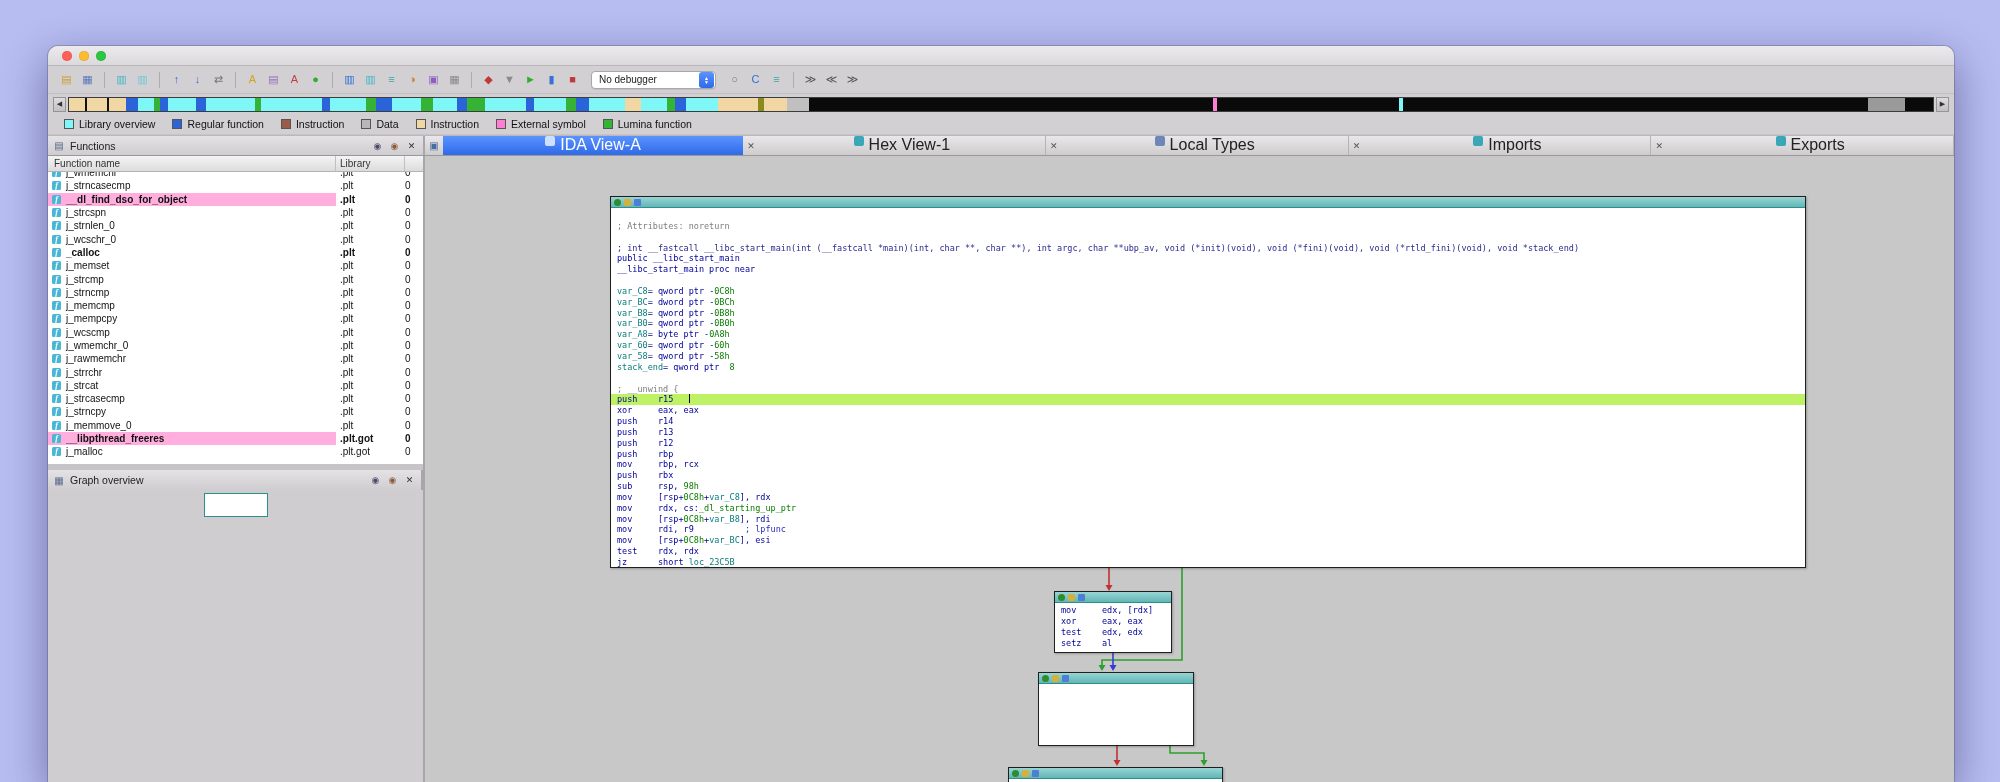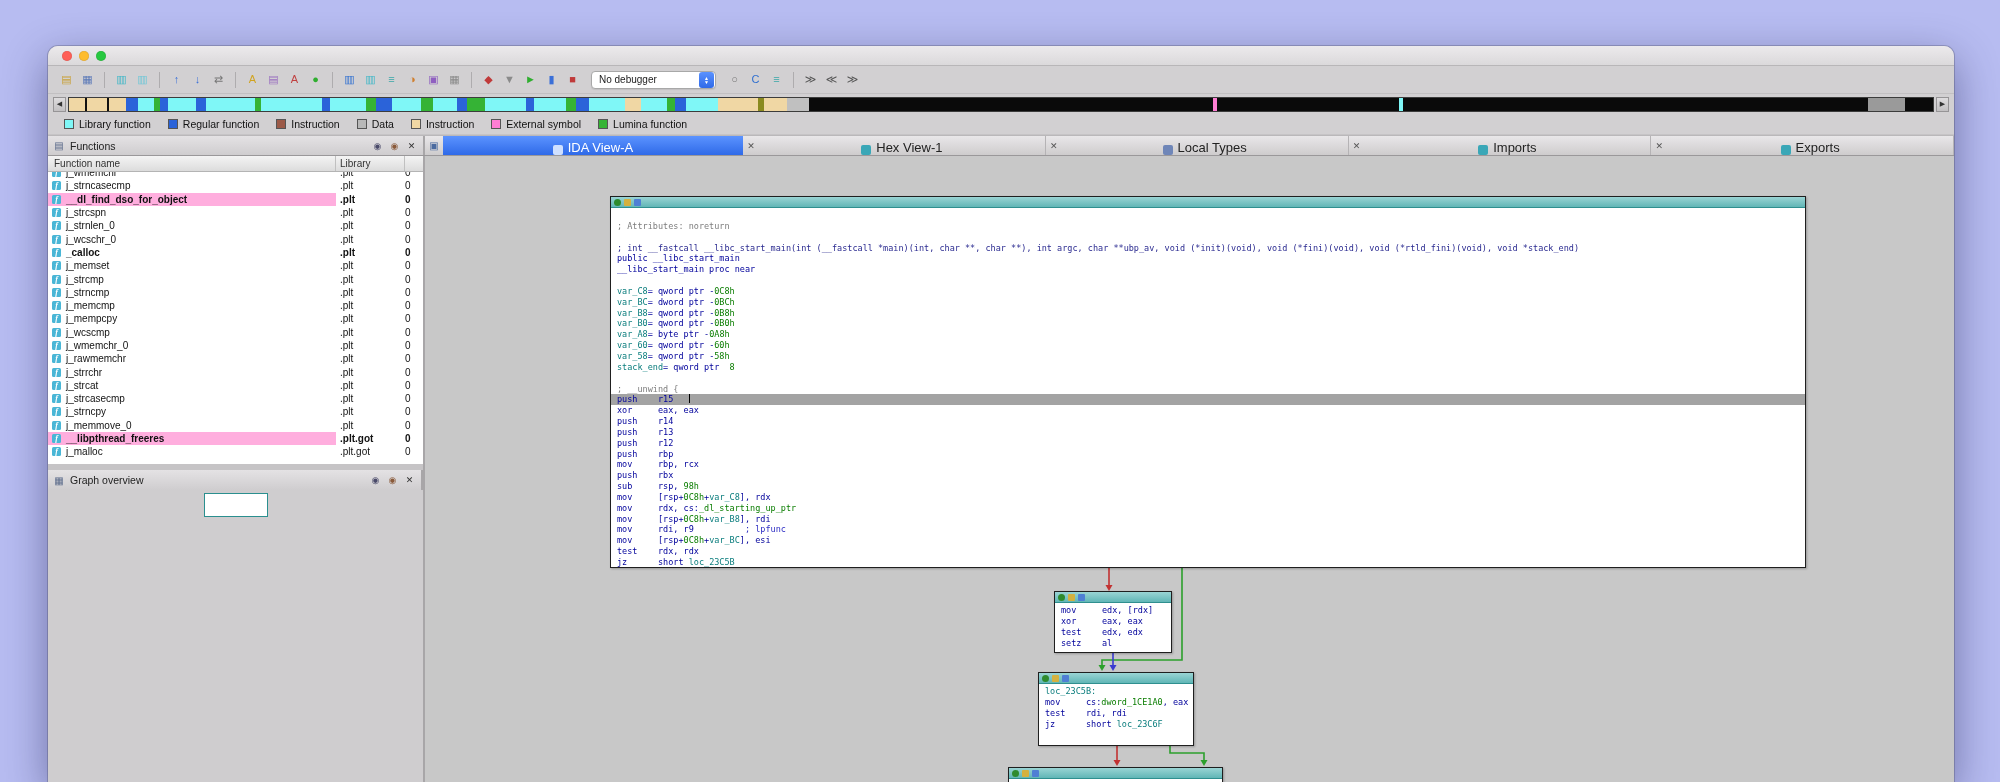--- a/index.html
+++ b/index.html
@@ -36,21 +36,21 @@
   .lgsq{width:10px;height:10px;border:1px solid #555;margin-right:5px}
   
   .tabrow{flex:0 0 21px;display:flex;border-top:1px solid #bab8ba;border-bottom:1px solid #9a989a;background:linear-gradient(#e9e7e9,#cecccd)}
   .dockhead{flex:0 0 377px;display:flex;align-items:center;padding:0 5px;border-right:2px solid #a8a6a8;
     background:linear-gradient(#e4e2e4,#cfcdcf);font-size:10.5px;color:#222}
   .dhicon{width:12px;height:12px;margin-right:5px;display:flex;align-items:center;justify-content:center;font-size:10px;color:#5a6a8a}
   .dhspacer{flex:1}
   .hbtn{width:13px;height:13px;margin-left:4px;display:flex;align-items:center;justify-content:center;font-size:9px;border-radius:50%}
   .tabs{flex:1;display:flex;align-items:stretch}
   .tlead{width:18px;display:flex;align-items:center;justify-content:center;font-size:10px;color:#4a6aa0}
-  .tab{flex:1;display:flex;align-items:flex-end;justify-content:center;gap:5px;font-size:13px;color:#222;
+  .tab{flex:1;display:flex;align-items:flex-start;justify-content:center;gap:5px;font-size:16px;color:#222;
     border-right:1px solid #b5b3b5;cursor:default;white-space:nowrap;overflow:hidden}
   .tab .ticon{width:10px;height:10px;border-radius:2px;flex:0 0 10px}
   .tab.active{flex:0 0 300px;background:linear-gradient(#5b93ff,#2f6ae8);color:#fff;border-right:none}
   .tclose{flex:0 0 16px;display:flex;align-items:center;justify-content:center;font-size:9px;color:#555}
   
   .content{flex:1;display:flex;min-height:0}
   .dock{flex:0 0 377px;display:flex;flex-direction:column;border-right:2px solid #a8a6a8;background:#d2d0d2;min-height:0}
   .colhead{flex:0 0 16px;display:flex;background:linear-gradient(#f4f4f4,#dcdcdc);border-bottom:1px solid #b4b4b4;
     font-size:10px;color:#333;align-items:center}
   .colhead .c1{flex:0 0 288px;padding-left:6px;border-right:1px solid #c0c0c0;height:100%;display:flex;align-items:center}
@@ -77,21 +77,21 @@
   .edges{position:absolute;left:0;top:0;pointer-events:none}
   .gb{position:absolute;background:#fff;border:1px solid #1f1f1f;box-shadow:1px 1px 2px rgba(0,0,0,.25)}
   .gbt{height:11px;background:linear-gradient(#9ad4d4,#61b6b6);border-bottom:1px solid #2f8f8f;
     display:flex;align-items:center;gap:3px;padding-left:3px}
   .gbt i{width:7px;height:7px;display:block}
   .gbt .i1{background:#2e8b2e;border-radius:50%}
   .gbt .i2{background:#d4b13f;border-radius:1px}
   .gbt .i3{background:#4f7fd4;border-radius:1px}
   .code{padding:2px 0 0 6px;font-family:"DejaVu Sans Mono","Liberation Mono",monospace;font-size:8.5px;white-space:pre}
   .cl{height:10.85px;line-height:10.85px}
-  .cl.hl{background:#a3a3a3;margin-left:-6px;padding-left:6px}
+  .cl.hl{background:#bef264;margin-left:-6px;padding-left:6px}
   .cm{color:#7d7d7d}.pc{color:#2a2a90}.nv{color:#00009b}.num{color:#0a7d00}
   .vr{color:#0a7d7d}.gn{color:#0a7d00}.loc{color:#0a7d7d}.ac{color:#2e2ec4}
   .caret{display:inline-block;width:1px;height:9px;background:#000;vertical-align:-1px}
   #b1{left:185px;top:40px;width:1196px;height:372px}
   #b2{left:629px;top:435px;width:118px;height:62px}
   #b3{left:613px;top:516px;width:156px;height:74px}
   #b4{left:583px;top:611px;width:215px;height:40px}
 </style>
 </head>
 <body>
@@ -200,21 +200,21 @@
         <i style="background: rgb(10, 10, 10); flex: 230 0 0px;"></i>
         <i style="background: rgb(154, 154, 154); flex: 18 0 0px;"></i>
         <i style="background: rgb(10, 10, 10); flex: 14 0 0px;"></i>
       </div>
     <div class="bandbtn">▶</div>
   </div>
 
   <div class="legend">
       <span class="lgitem">
         <span class="lgsq" style="background: rgb(127, 247, 247);"></span>
-        <span>Library function</span>
+        <span>Library overview</span>
       </span>
       <span class="lgitem">
         <span class="lgsq" style="background: rgb(43, 99, 217);"></span>
         <span>Regular function</span>
       </span>
       <span class="lgitem">
         <span class="lgsq" style="background: rgb(156, 90, 72);"></span>
         <span>Instruction</span>
       </span>
       <span class="lgitem">
@@ -506,21 +506,20 @@
         </div>
         <div class="code"><div class="cl"><span class="nv">mov     edx, [rdx]</span></div><div class="cl"><span class="nv">xor     eax, eax</span></div><div class="cl"><span class="nv">test    edx, edx</span></div><div class="cl"><span class="nv">setz    al</span></div></div>
       </div>
 
       <div class="gb" id="b3">
         <div class="gbt">
           <i class="i1"></i>
           <i class="i2"></i>
           <i class="i3"></i>
         </div>
-        <div class="code"><div class="cl"><span class="loc">loc_23C5B:</span></div><div class="cl"><span class="nv">mov     cs:</span><span class="gn">dword_1CE1A0</span><span class="nv">, eax</span></div><div class="cl"><span class="nv">test    rdi, rdi</span></div><div class="cl"><span class="nv">jz      short </span><span class="loc">loc_23C6F</span></div></div>
       </div>
 
       <div class="gb" id="b4">
         <div class="gbt">
           <i class="i1"></i>
           <i class="i2"></i>
           <i class="i3"></i>
         </div>
         <div class="code"></div>
       </div>

